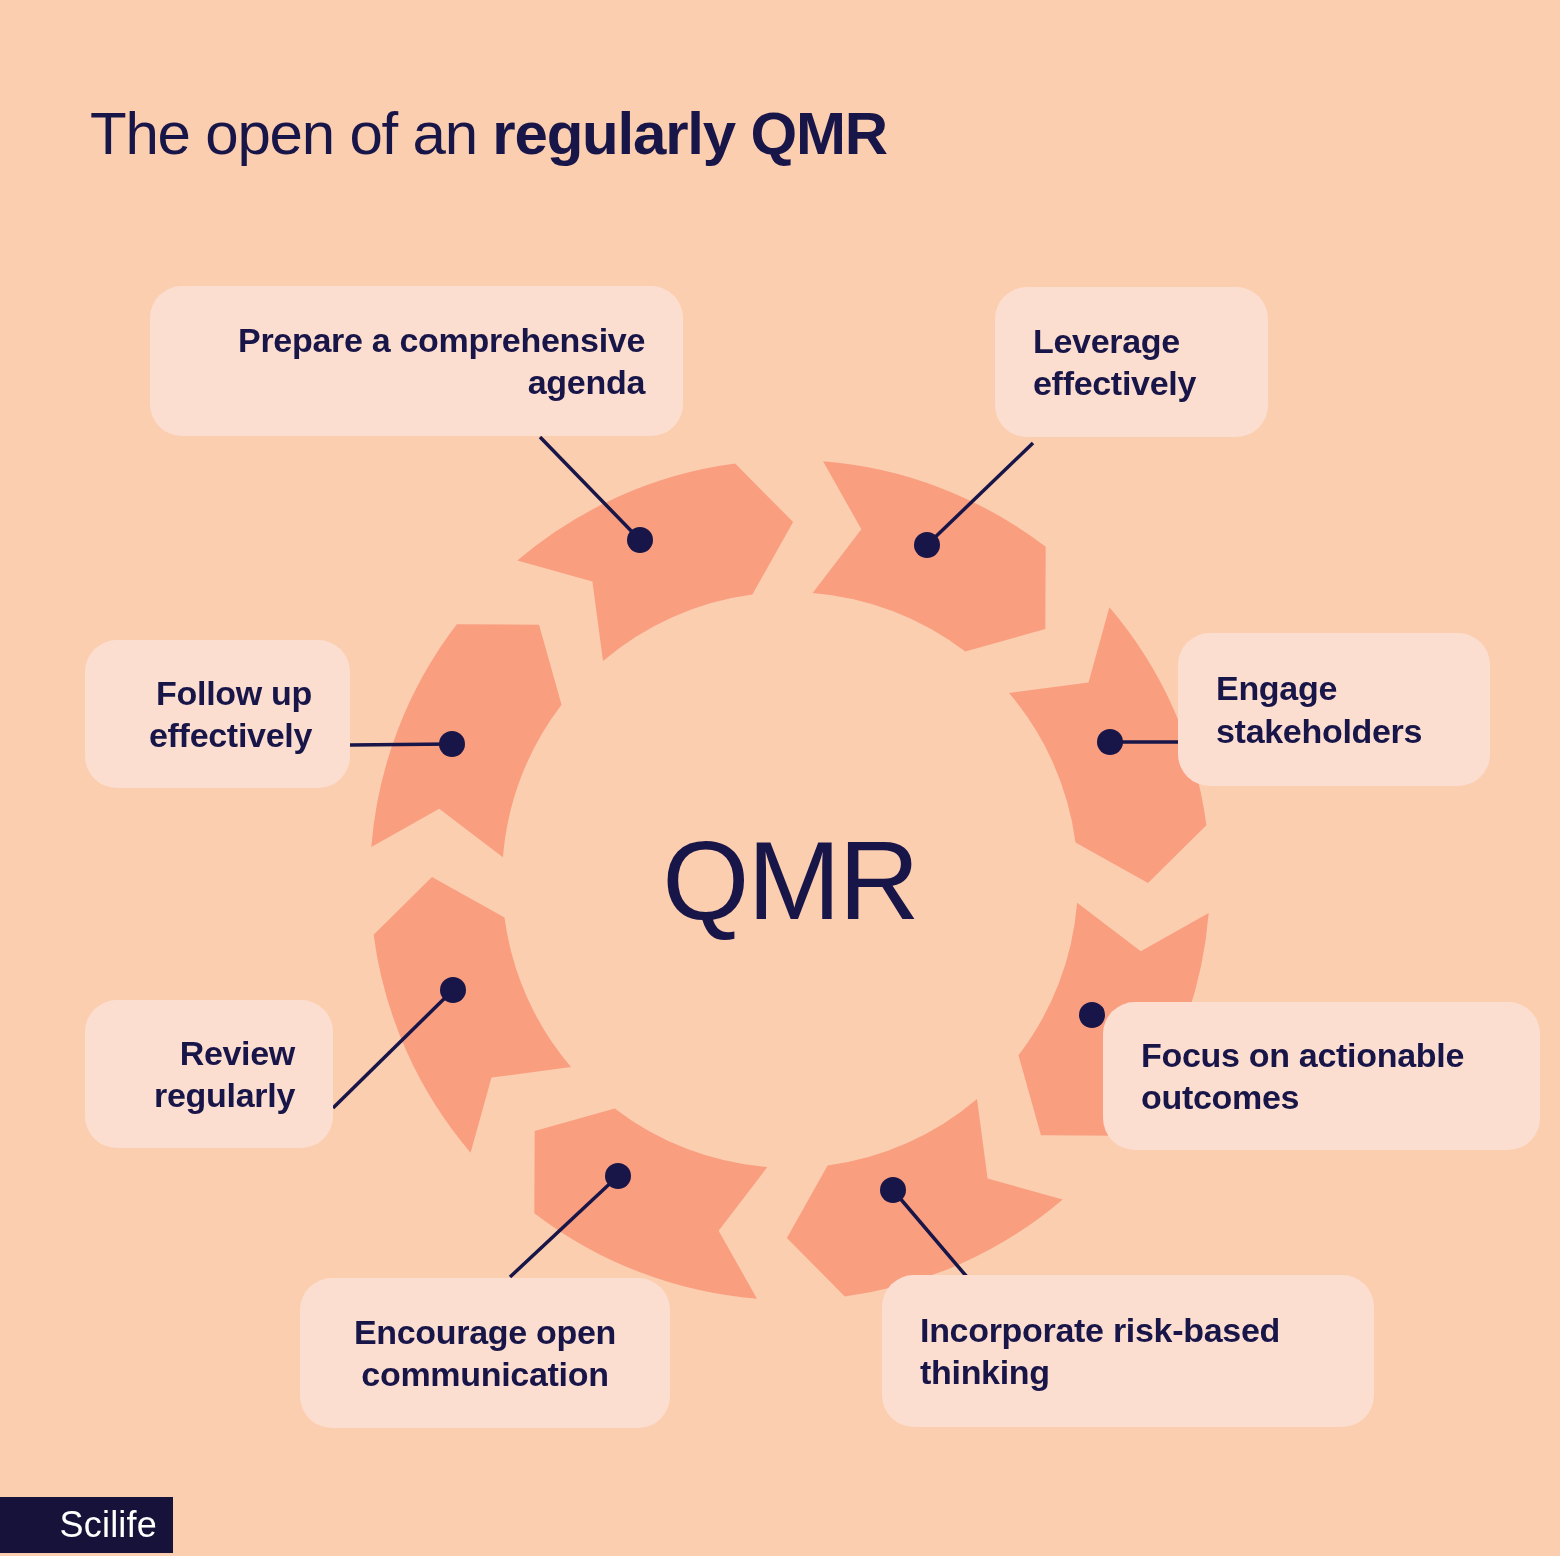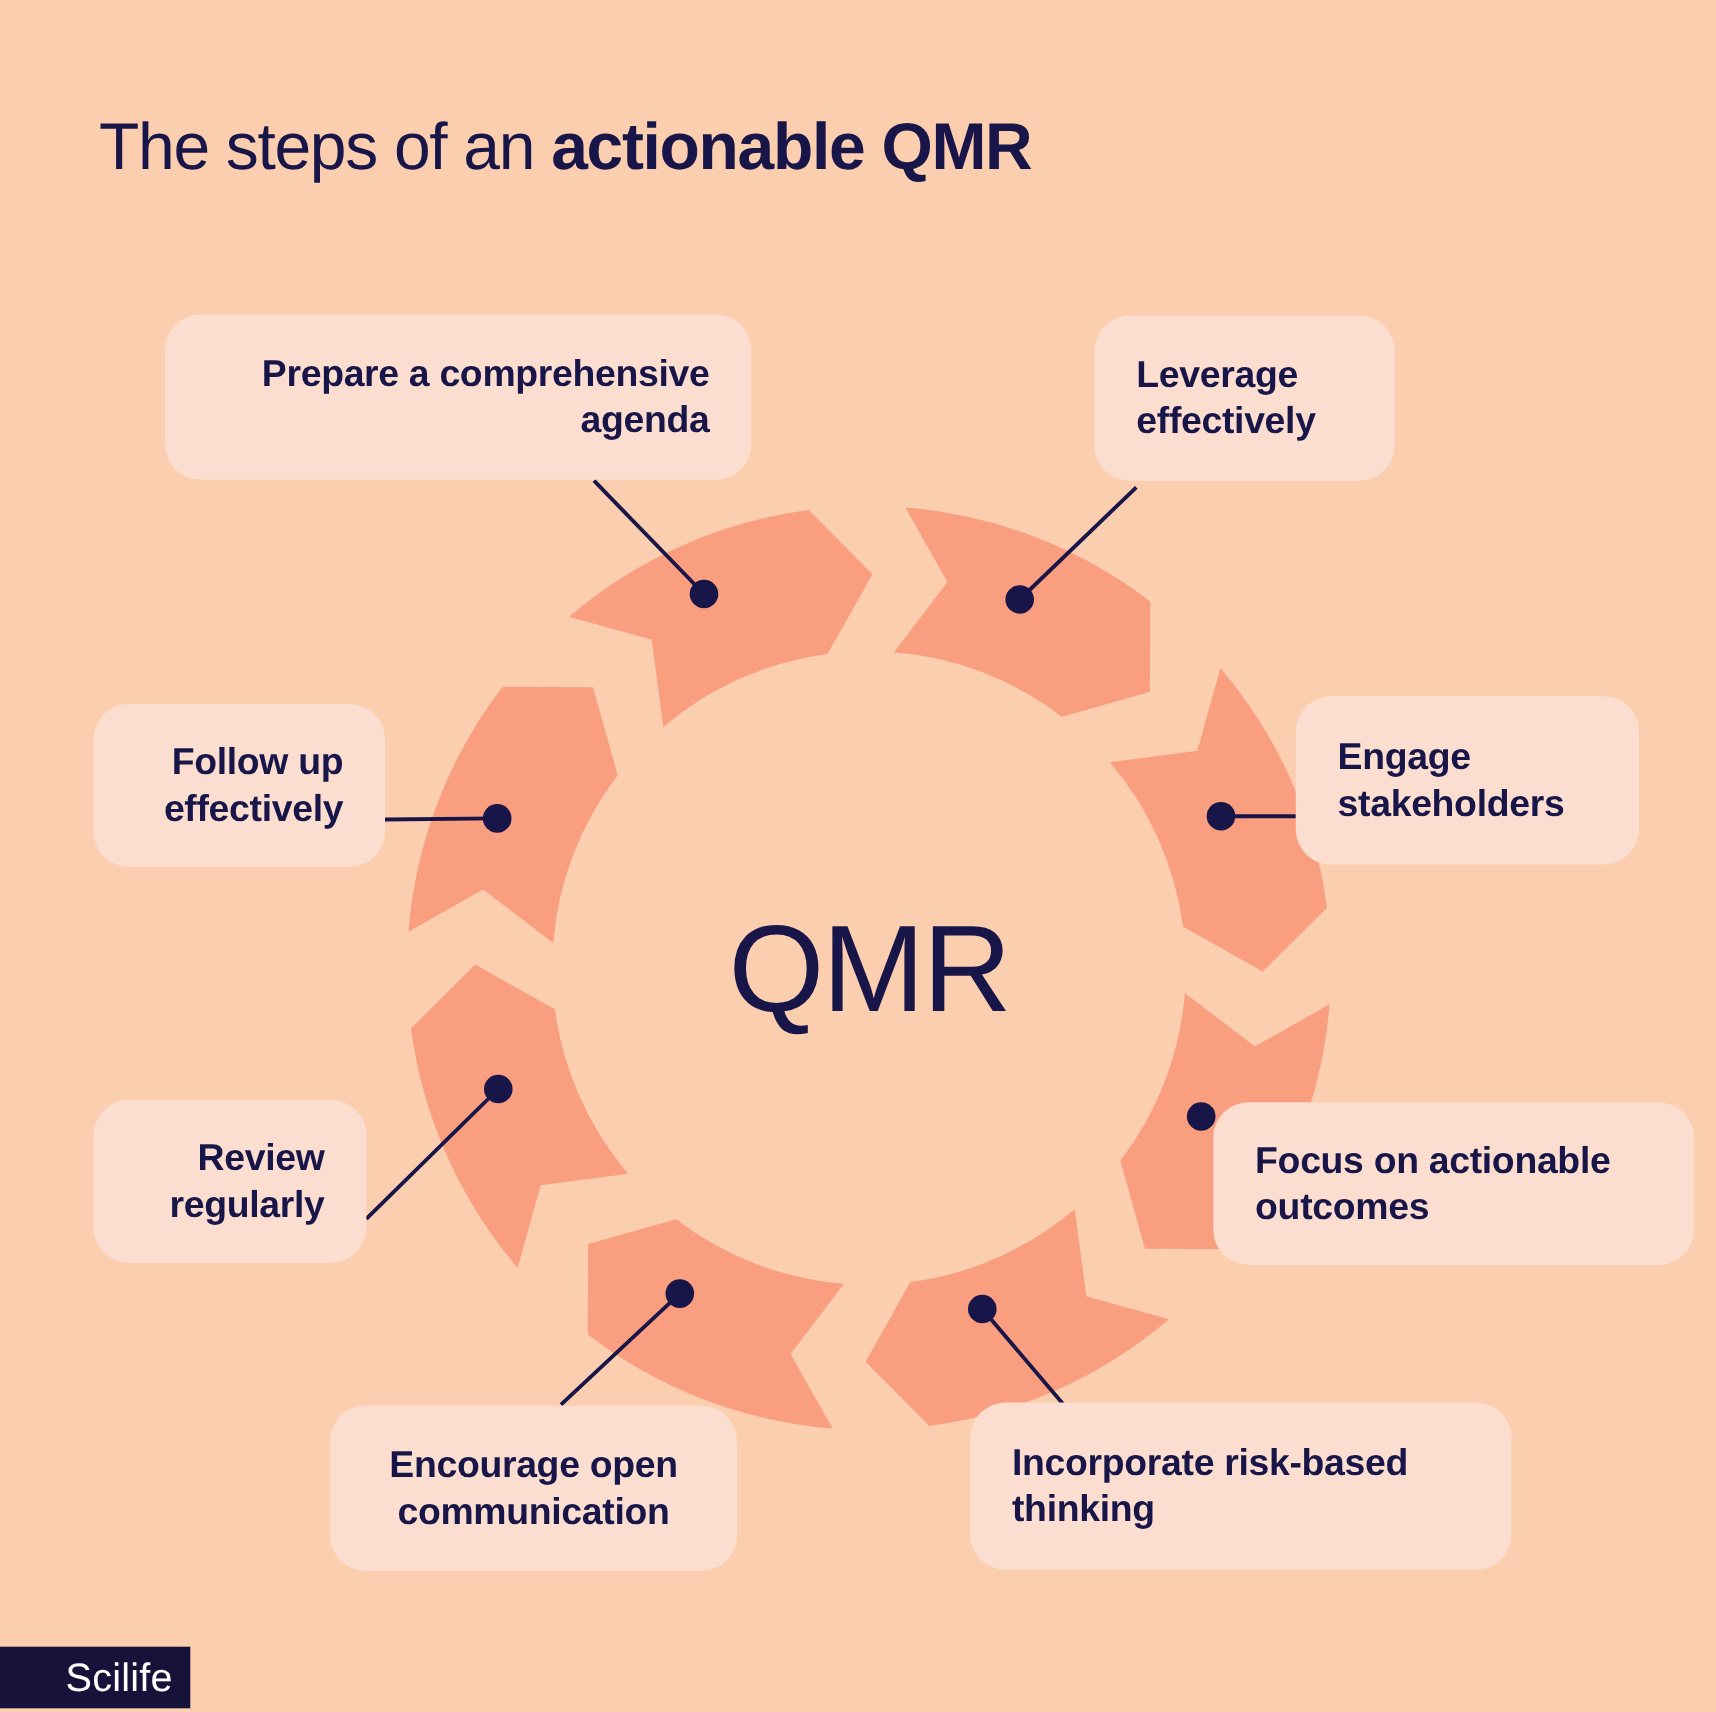--- a/index.html
+++ b/index.html
@@ -46,21 +46,21 @@
   .logo{position:absolute;left:0;bottom:3px;width:173px;height:56px;
         background:var(--logo-bg);display:flex;align-items:center;justify-content:flex-end;
         padding-right:16px;padding-left:20px;}
   .logo span{color:var(--logo-text);font-size:36px;font-weight:400;letter-spacing:0.2px;}
 </style>
 </head>
 <body>
 
 <div class="canvas">
 
-  <h1 class="title"><span class="t-regular">The steps of an </span><span class="t-bold">actionable QMR</span></h1>
+  <h1 class="title"><span class="t-regular">The open of an </span><span class="t-bold">regularly QMR</span></h1>
 
   <svg class="ring" viewBox="0 0 1560 1556" aria-hidden="true">
     <defs>
       <path id="seg" d="M517.3 560.6 A420 420 0 0 1 735.2 463.6 L793.1 522.0 L752.4 594.5 A288 288 0 0 0 603.0 661.0 L592.4 581.5 Z"></path>
     </defs>
     <g>
       <use href="#seg" class="seg"></use>
       <use href="#seg" class="seg" transform="rotate(45 790 880)"></use>
       <use href="#seg" class="seg" transform="rotate(90 790 880)"></use>
       <use href="#seg" class="seg" transform="rotate(135 790 880)"></use>

